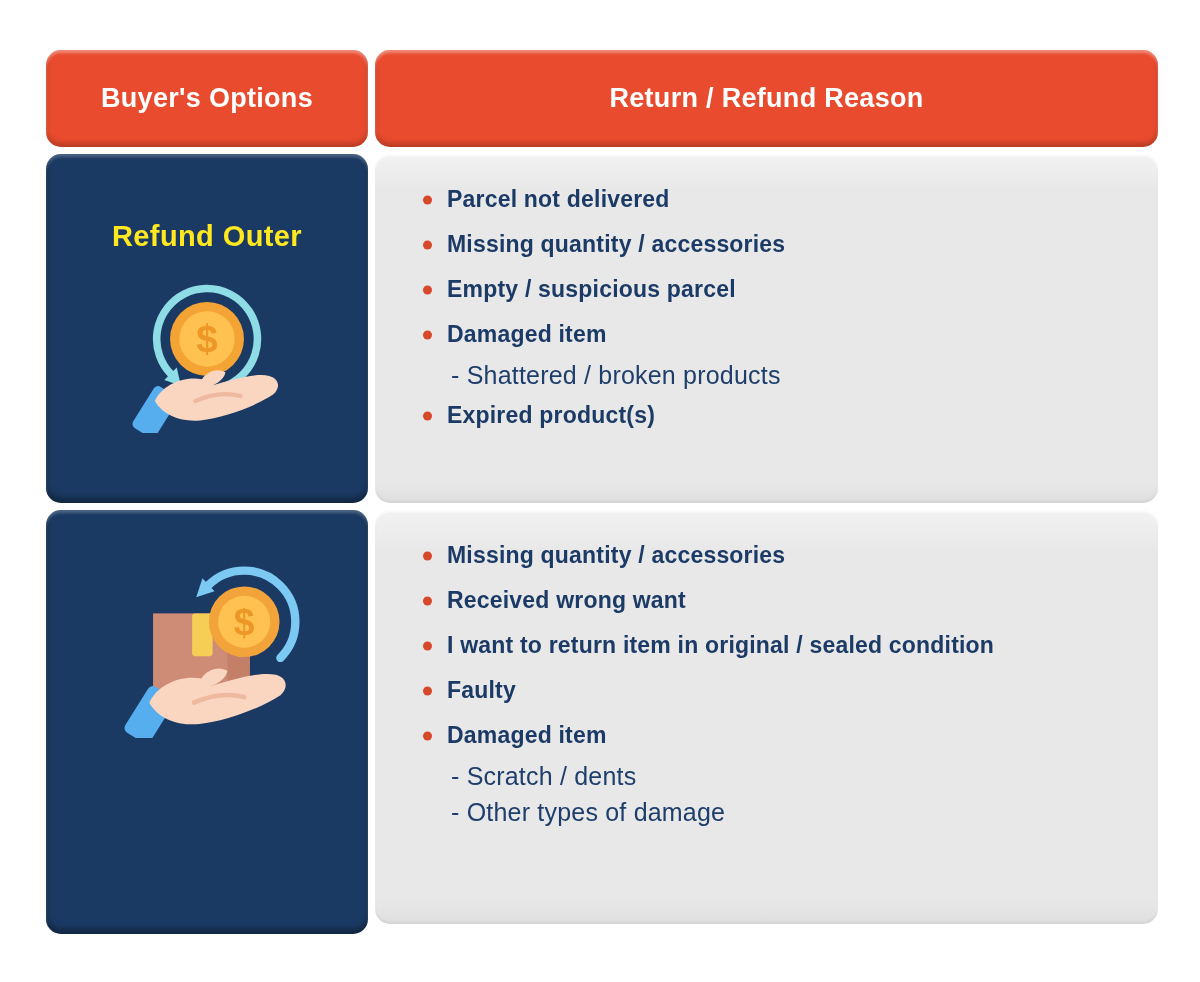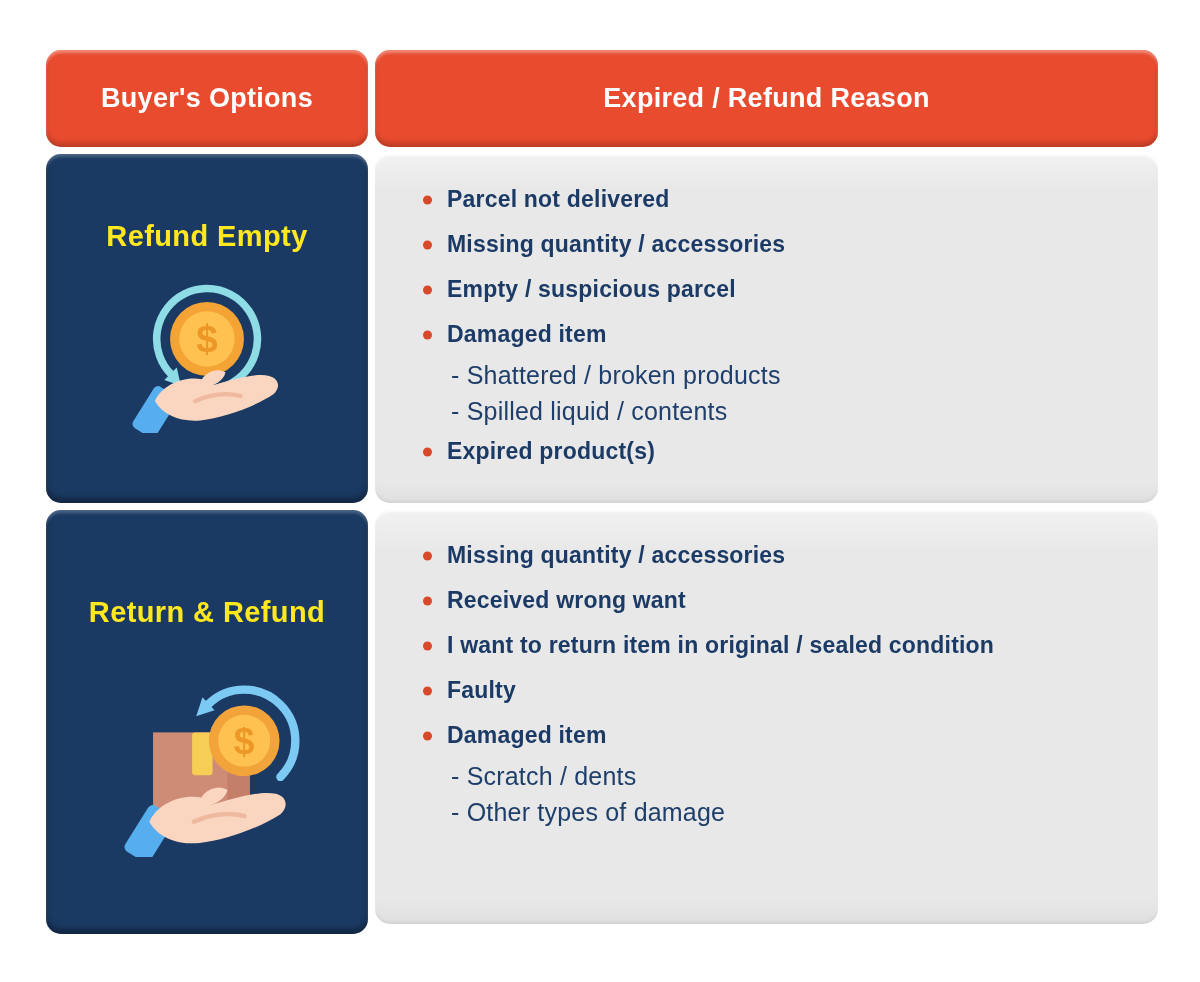--- a/index.html
+++ b/index.html
@@ -63,25 +63,25 @@
 </style>
 </head>
 <body>
 
 <div class="table-wrap">
 
   <div class="cell hdr">
     <span>Buyer's Options</span>
   </div>
   <div class="cell hdr">
-    <span>Expired / Refund Reason</span>
+    <span>Return / Refund Reason</span>
   </div>
 
   <div class="cell option-cell row1">
-    <div class="option-title">Refund Empty</div>
+    <div class="option-title">Refund Outer</div>
     <svg class="option-icon" viewBox="0 0 200 200">
 
       <path d="M 89.6 147.1 A 60 60 0 1 0 57.6 130.4" fill="none" stroke="#8EDCE6" stroke-width="9" stroke-linecap="round"></path>
       <polygon points="68.9,143.7 64.0,122.0 49.2,136.8" fill="#8EDCE6"></polygon>
 
       <circle cx="100" cy="88" r="44" fill="#F4A434"></circle>
       <circle cx="100" cy="88" r="33" fill="#FFC14F"></circle>
       <text x="100" y="104" font-size="46" font-weight="bold" fill="#ED9726" text-anchor="middle" font-family="Liberation Sans, DejaVu Sans, sans-serif">$</text>
 
       <rect x="22" y="146" width="32" height="58" rx="6" fill="#56AEEF" transform="rotate(32 38 175)"></rect>
@@ -103,31 +103,27 @@
         </li>
       <li class="reason lvl1">
           <span>Empty / suspicious parcel</span>
         </li>
       <li class="reason lvl1">
           <span>Damaged item</span>
         </li>
       <li class="reason lvl2">
           <span>- Shattered / broken products</span>
         </li>
-      <li class="reason lvl2">
-          <span>- Spilled liquid / contents</span>
-        </li>
       <li class="reason lvl1">
           <span>Expired product(s)</span>
         </li>
     </ul>
   </div>
 
   <div class="cell option-cell row2">
-    <div class="option-title">Return &amp; Refund</div>
     <svg class="option-icon" viewBox="0 0 200 200">
 
       <rect x="42" y="66" width="104" height="98" fill="#CE8C76"></rect>
       <rect x="122" y="66" width="24" height="98" fill="#C47F69"></rect>
       <rect x="84" y="66" width="22" height="46" rx="3" fill="#F6CE55"></rect>
 
       <path d="M 178.9 113.9 A 55 55 0 0 0 101.1 36.1" fill="none" stroke="#7CC9F3" stroke-width="9" stroke-linecap="round"></path>
       <polygon points="88.4,48.6 108.1,42.1 95.1,28.1" fill="#7CC9F3"></polygon>
 
       <circle cx="140" cy="75" r="38" fill="#F2A43B"></circle>

